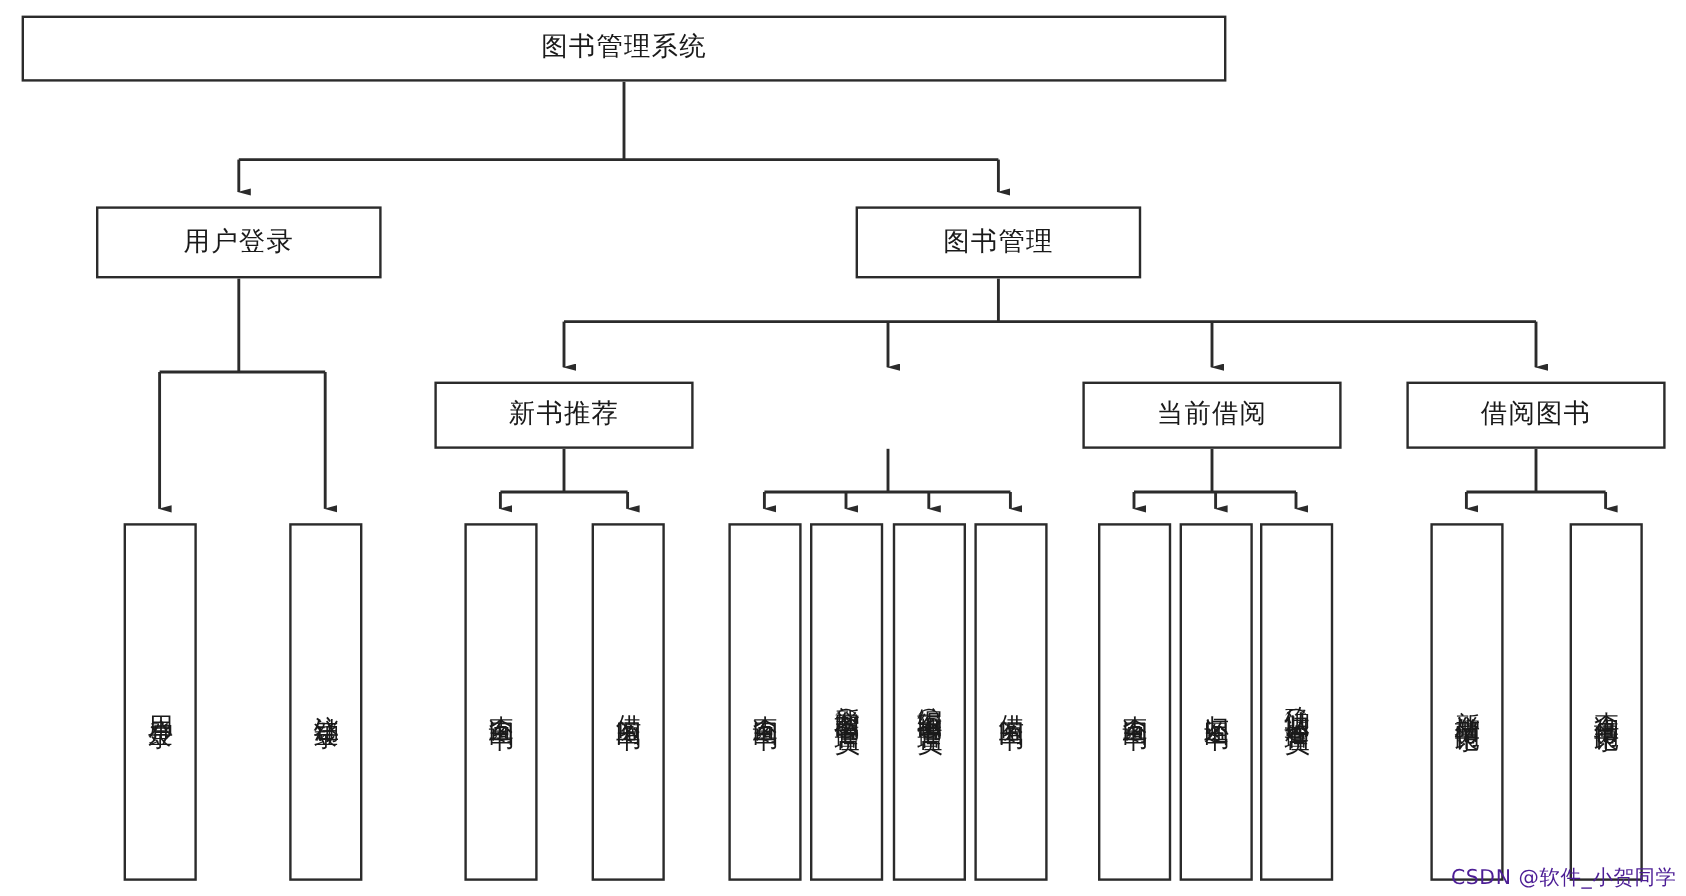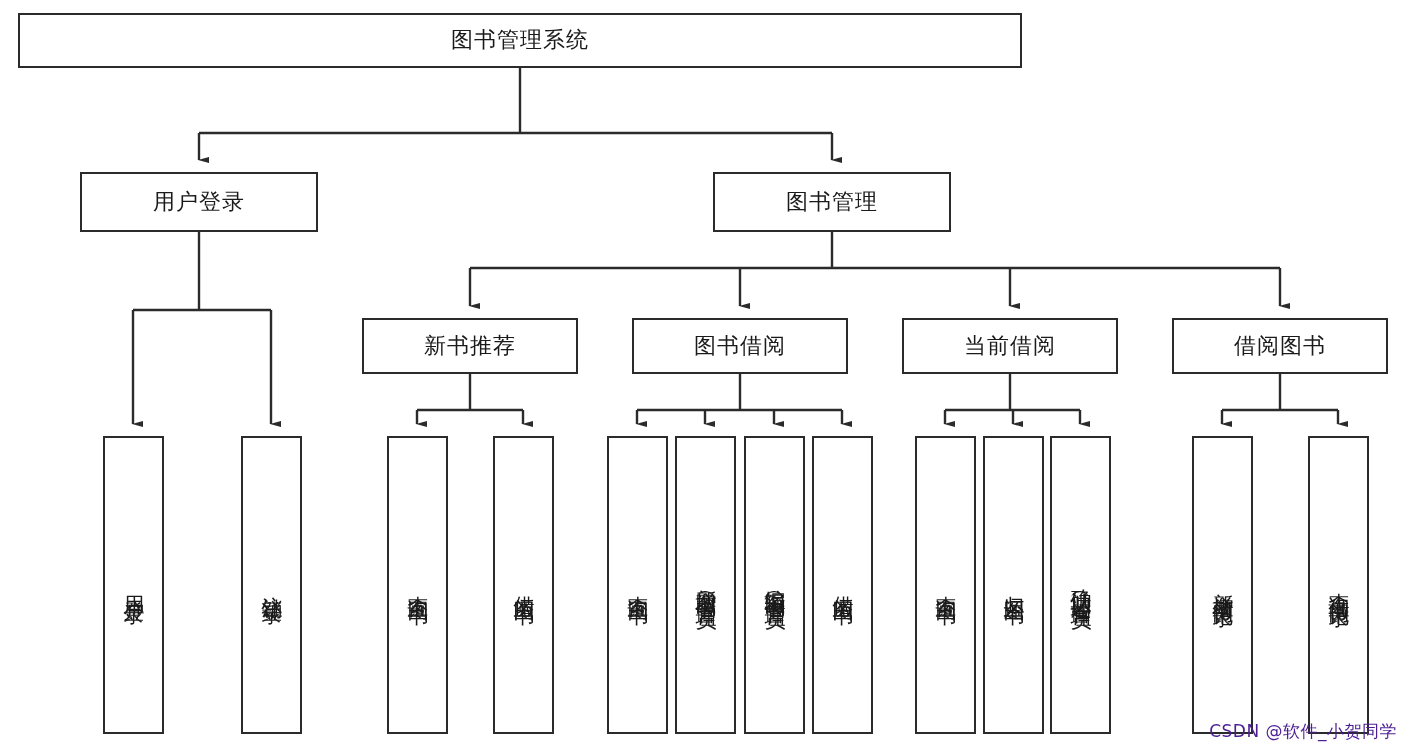--- a/index.html
+++ b/index.html
@@ -123,23 +123,20 @@
   <div class="node h" style="left:80px; top:172px; width:238px; height:60px;">
     <span>用户登录</span>
   </div>
   <div class="node h" style="left:713px; top:172px; width:238px; height:60px;">
     <span>图书管理</span>
   </div>
 
   <div class="node h" style="left:362px; top:318px; width:216px; height:56px;">
     <span>新书推荐</span>
   </div>
-  <div class="node h" style="left:632px; top:318px; width:216px; height:56px;">
-    <span>图书借阅</span>
-  </div>
   <div class="node h" style="left:902px; top:318px; width:216px; height:56px;">
     <span>当前借阅</span>
   </div>
   <div class="node h" style="left:1172px; top:318px; width:216px; height:56px;">
     <span>借阅图书</span>
   </div>
 
   <div class="node v" style="left:103px; top:436px; width:61px; height:298px;">
     <span class="vtext">用户登录</span>
   </div>

